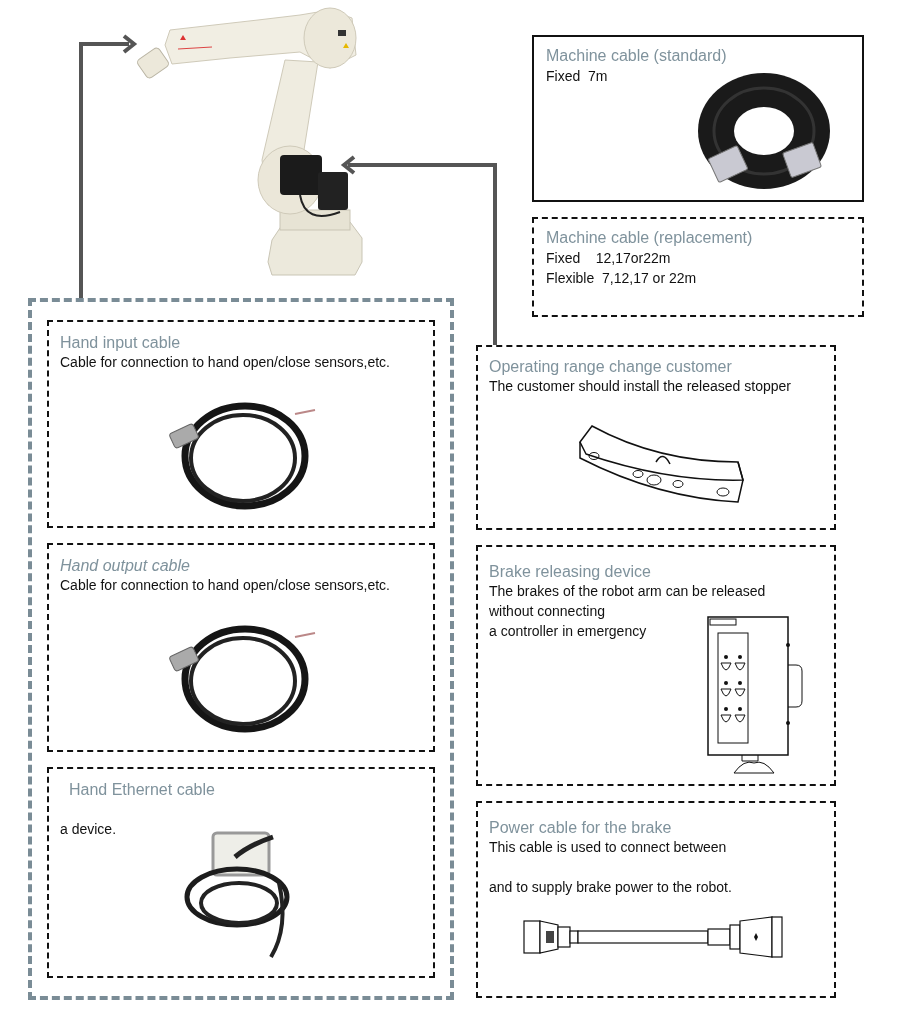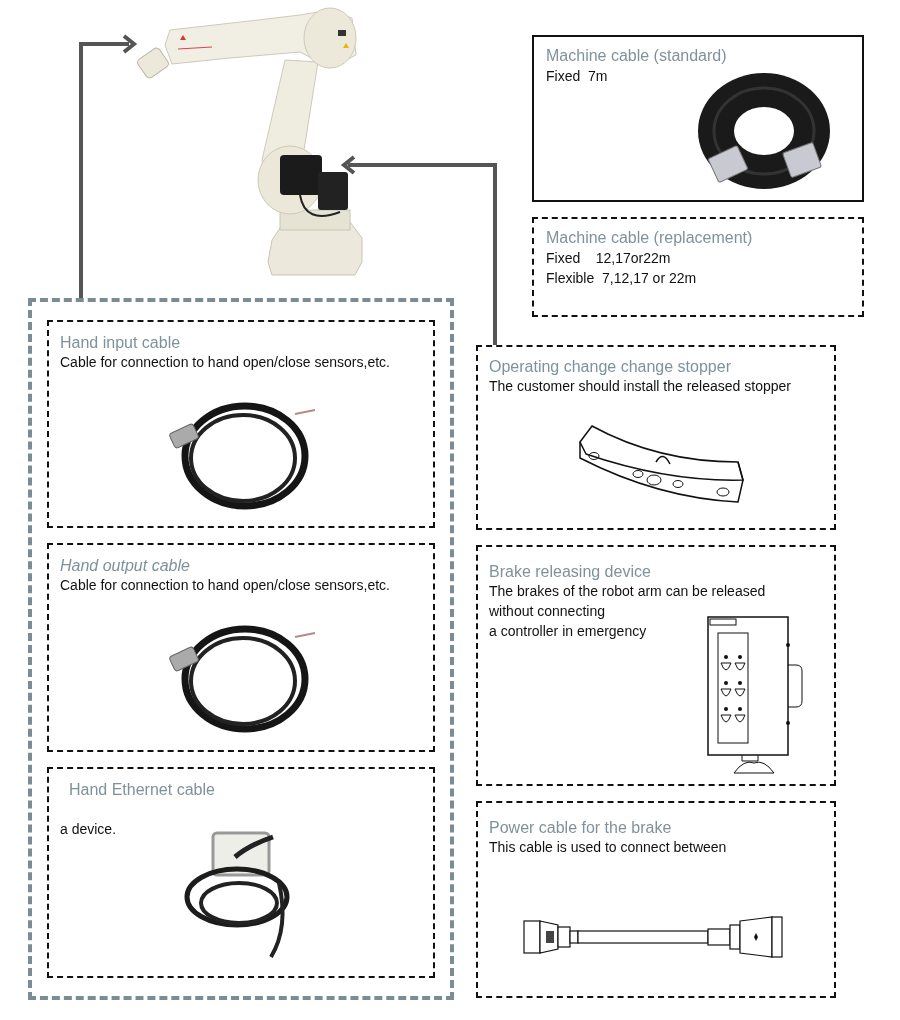--- a/index.html
+++ b/index.html
@@ -101,21 +101,21 @@
   <svg width="140" height="140" style="left:130px;top:58px;">
     <rect x="34" y="6" width="56" height="42" rx="4" fill="#eeeee8" stroke="#999" stroke-width="3"></rect>
     <path d="M56 30 Q70 18 94 10" stroke="#222" stroke-width="5" fill="none"></path>
     <ellipse cx="58" cy="70" rx="50" ry="28" fill="none" stroke="#1c1c1c" stroke-width="5"></ellipse>
     <ellipse cx="60" cy="76" rx="38" ry="20" fill="none" stroke="#222" stroke-width="4"></ellipse>
     <path d="M100 56 Q110 100 92 130" stroke="#222" stroke-width="4" fill="none"></path>
   </svg>
 </div>
 
 <div class="box dashed" style="left:476px;top:345px;width:360px;height:185px;">
-  <div class="title" style="left:11px;top:11px;">Operating change change stopper</div>
+  <div class="title" style="left:11px;top:11px;">Operating range change customer</div>
   <div class="line" style="left:11px;top:31px;">The customer should install the released stopper</div>
   <svg width="170" height="80" style="left:100px;top:75px;">
     <path d="M2 20 L14 4 Q80 40 160 40 L165 58 Q90 60 8 32 Z" fill="#fff" stroke="#111" stroke-width="1.5"></path>
     <path d="M160 40 L165 58 L160 80 Q80 76 2 36 L2 20" fill="none" stroke="#111" stroke-width="1.5"></path>
     <path d="M78 40 Q85 28 92 42" fill="#fff" stroke="#111" stroke-width="1.5"></path>
     <ellipse cx="16" cy="34" rx="5" ry="3.5" fill="none" stroke="#111"></ellipse>
     <ellipse cx="60" cy="52" rx="5" ry="3.5" fill="none" stroke="#111"></ellipse>
     <ellipse cx="76" cy="58" rx="7" ry="5" fill="none" stroke="#111"></ellipse>
     <ellipse cx="100" cy="62" rx="5" ry="3.5" fill="none" stroke="#111"></ellipse>
     <ellipse cx="145" cy="70" rx="6" ry="4" fill="none" stroke="#111"></ellipse>
@@ -151,20 +151,21 @@
       <path d="M84 52 h8 q6 0 6 6 v30 q0 6 -6 6 h-8"></path>
       <path d="M38 142 v6 h16 v-6"></path>
       <path d="M30 160 q10 -14 20 -10 q10 -4 20 10 z"></path>
     </g>
   </svg>
 </div>
 
 <div class="box dashed" style="left:476px;top:801px;width:360px;height:197px;">
   <div class="title" style="left:11px;top:16px;">Power cable for the brake</div>
   <div class="line" style="left:11px;top:36px;">This cable is used to connect between</div>
+  <div class="line" style="left:11px;top:76px;">and to supply brake power to the robot.</div>
   <svg width="270" height="50" style="left:44px;top:110px;">
     <g fill="#fff" stroke="#111" stroke-width="1.2">
       <rect x="2" y="8" width="16" height="32"></rect>
       <path d="M18 8 L36 12 L36 36 L18 40 Z"></path>
       <rect x="36" y="14" width="12" height="20"></rect>
       <rect x="48" y="18" width="8" height="12"></rect>
       <rect x="56" y="18" width="130" height="12"></rect>
       <rect x="186" y="16" width="22" height="16"></rect>
       <rect x="208" y="12" width="10" height="24"></rect>
       <path d="M218 8 L250 4 L250 44 L218 40 Z"></path>

